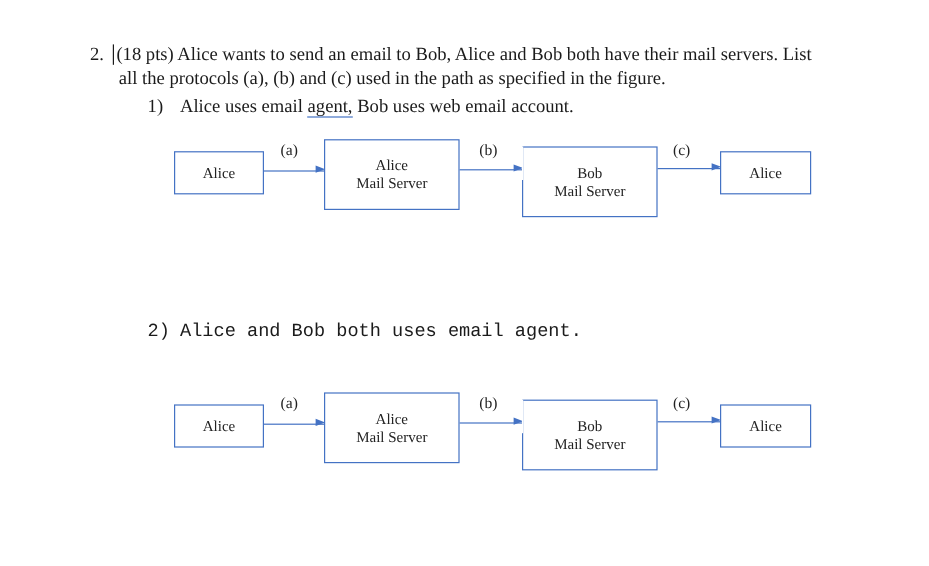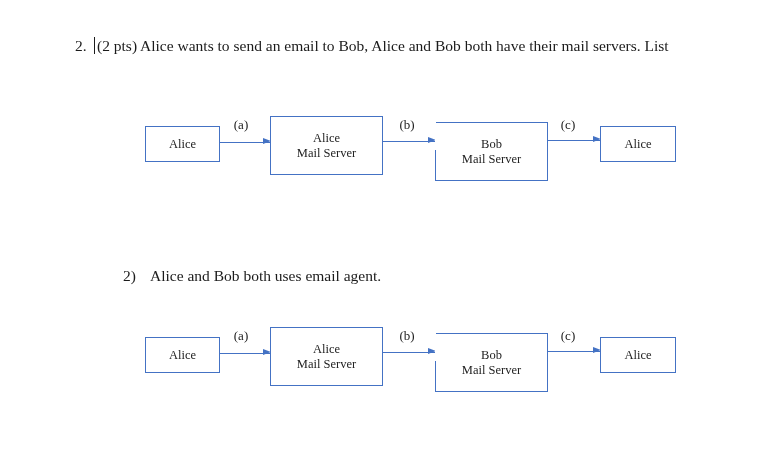--- a/index.html
+++ b/index.html
@@ -7,21 +7,21 @@
     position:relative;width:774px;height:472px;background:#ffffff;overflow:hidden;
     font-family:"Liberation Serif","DejaVu Serif",serif;color:#1b1b1b;
   }
   
   .q-number{position:absolute;left:75px;top:37px;font-size:15.5px;line-height:17px;}
   .q-line1{position:absolute;left:97px;top:37px;font-size:15.5px;line-height:17px;white-space:nowrap;}
   .q-line2{position:absolute;left:99px;top:57px;font-size:15.5px;line-height:17px;white-space:nowrap;}
   .caret{position:absolute;left:94px;top:37px;width:1.2px;height:17px;background:#1b1b1b;}
   .item{position:absolute;left:123px;font-size:15.5px;line-height:18px;white-space:nowrap;}
   .item1{top:80px;}
-  .item2{top:267px;}
+  .item2{top:267px;font-family:Liberation Mono, monospace;}
   .item-num{display:inline-block;width:27px;}
   .u{border-bottom:1.6px solid #4472C4;}
   
   .diagram{position:absolute;left:145px;width:531px;height:88px;}
   .d1{top:110px;}
   .d2{top:321px;}
   .node{
     position:absolute;box-sizing:border-box;border:1.5px solid #4472C4;background:#fff;
     display:flex;flex-direction:column;align-items:center;justify-content:center;
     font-size:12.5px;line-height:15px;color:#222;text-align:center;
@@ -46,22 +46,26 @@
   .l2{left:238px;width:48px;}
   .l3{left:403px;width:40px;}
 </style>
 </head>
 <body>
 
 <div class="page">
 
   <span class="caret"></span>
   <div class="q-number">2.</div>
-  <div class="q-line1">(2 pts) Alice wants to send an email to Bob, Alice and Bob both have their mail servers. List</div>
+  <div class="q-line1">(18 pts) Alice wants to send an email to Bob, Alice and Bob both have their mail servers. List</div>
+  <div class="q-line2">all the protocols (a), (b) and (c) used in the path as specified in the figure.</div>
 
+  <div class="item item1">
+    <span class="item-num">1)</span><span>Alice uses email </span><span class="u">agent,</span><span> Bob uses web email account.</span>
+  </div>
 
   <div class="diagram d1">
     <div class="node n1">
       <span class="node-line">Alice</span>
     </div>
     <div class="arrow a1">
         <span class="head"></span>
       </div>
     <div class="alabel l1">(a)</div>
     <div class="node n2">

